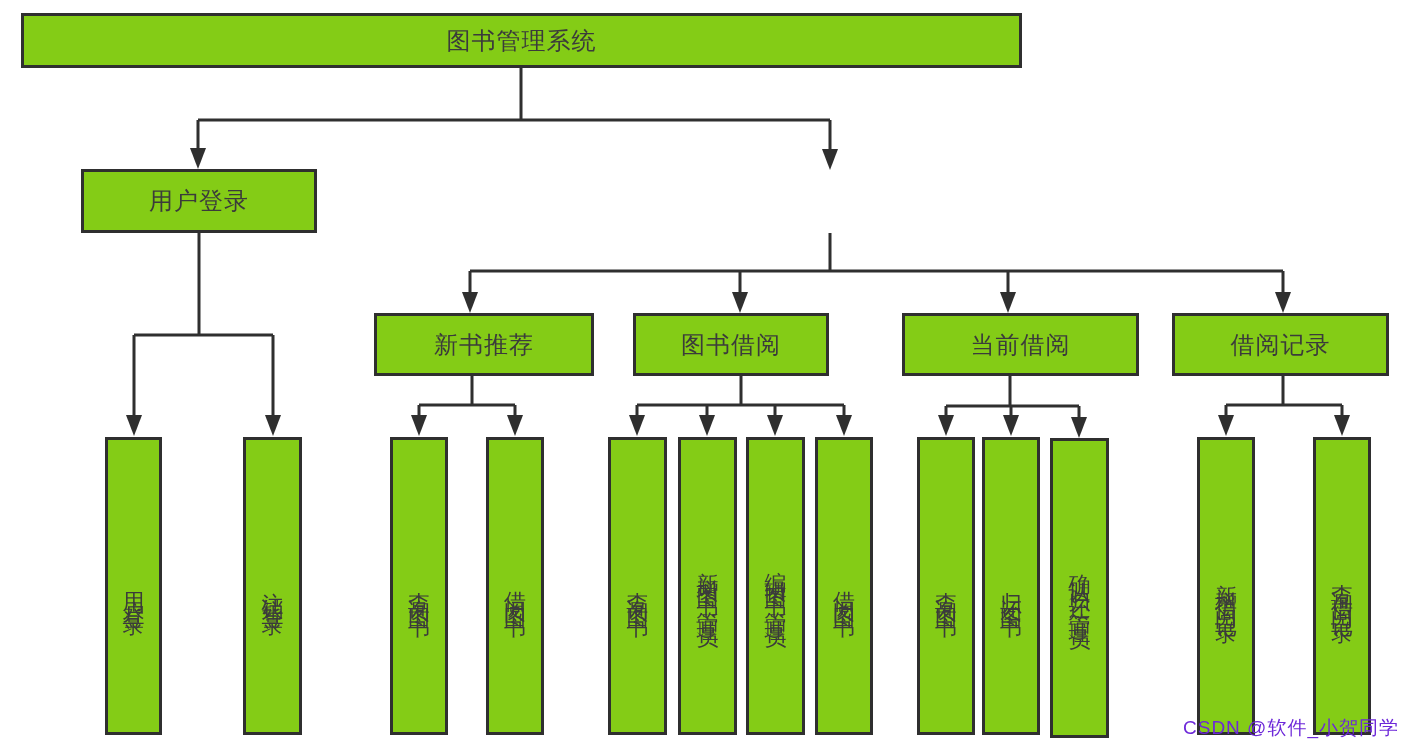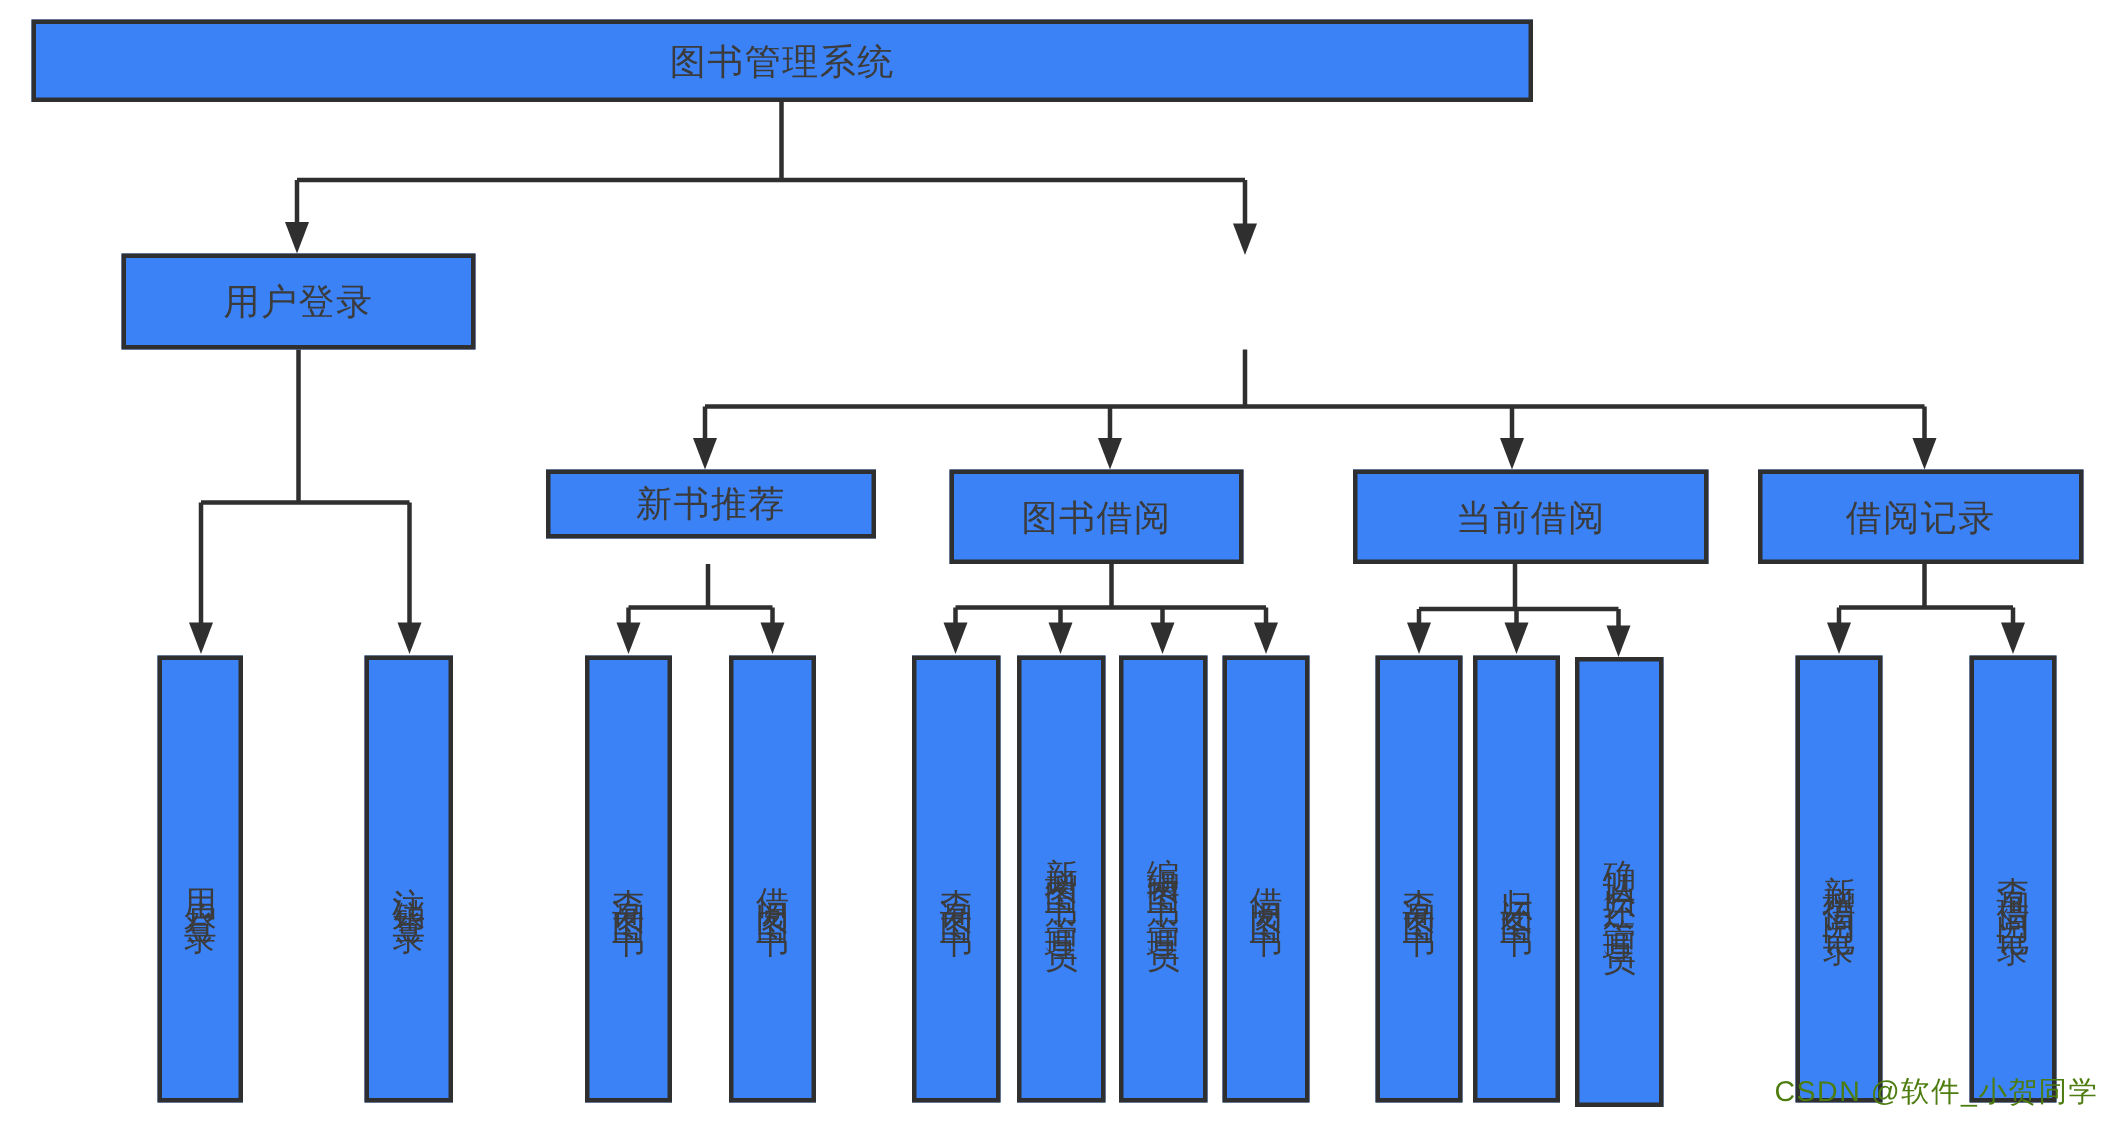--- a/index.html
+++ b/index.html
@@ -10,38 +10,38 @@
     font-family:"Liberation Sans","DejaVu Sans",sans-serif;
     overflow:hidden;
   }
   .connectors{position:absolute;left:0;top:0;z-index:1;}
   .connectors path.ln{fill:none;stroke:#2f2f2f;stroke-width:3;}
   .connectors path.ah{fill:#2f2f2f;stroke:none;}
   .node{
     position:absolute;
     box-sizing:border-box;
     border:3px solid #2f2f2f;
-    background:#3b82f6;
+    background:#84cc16;
     display:flex;align-items:center;justify-content:center;
     color:#3b3b3b;
     z-index:2;
   }
   .node.h{font-size:24px;letter-spacing:1px;}
   .node.v{font-size:22px;}
   .node.v .vtext{
     writing-mode:vertical-rl;
     line-height:1;
     letter-spacing:8px;
     margin-bottom:-8px; 
   }
   .watermark{
     position:absolute;
     left:1183px;top:715px;
     font-size:19px;
-    color:#4d7c0f;
+    color:#6d28d9;
     z-index:3;
     letter-spacing:1px;
     white-space:nowrap;
   }
 </style>
 </head>
 <body>
 
 <div class="stage">
 
@@ -82,21 +82,21 @@
   </svg>
 
   <div class="node h" style="left:21px;top:13px;width:1001px;height:55px">
     <span>图书管理系统</span>
   </div>
 
   <div class="node h" style="left:81px;top:169px;width:236px;height:64px">
     <span>用户登录</span>
   </div>
 
-  <div class="node h" style="left:364px;top:313px;width:220px;height:46px">
+  <div class="node h" style="left:374px;top:313px;width:220px;height:63px">
     <span>新书推荐</span>
   </div>
   <div class="node h" style="left:633px;top:313px;width:196px;height:63px">
     <span>图书借阅</span>
   </div>
   <div class="node h" style="left:902px;top:313px;width:237px;height:63px">
     <span>当前借阅</span>
   </div>
   <div class="node h" style="left:1172px;top:313px;width:217px;height:63px">
     <span>借阅记录</span>

